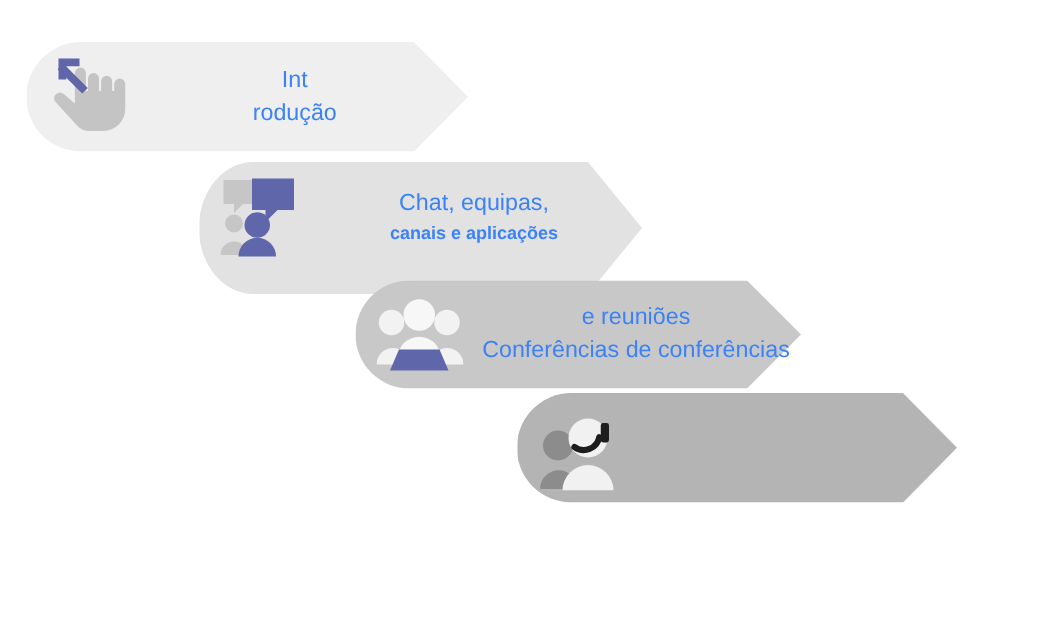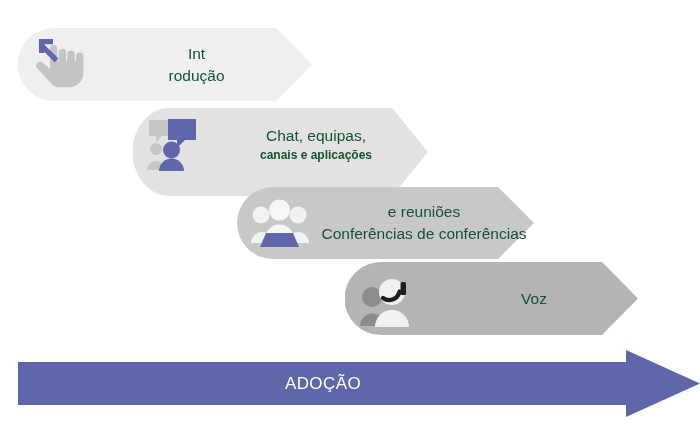--- a/index.html
+++ b/index.html
@@ -33,21 +33,21 @@
     position: absolute;
     display: block;
   }
   .stage .stage-label {
     position: absolute;
     display: flex;
     flex-direction: column;
     align-items: center;
     justify-content: center;
     text-align: left;
-    color: #14532d;
+    color: #3b82f6;
     line-height: 1.42;
     white-space: nowrap;
   }
   .stage .stage-label .ln {
     display: block;
   }
 
   
   #stage-1 { left: 18px;  top: 28px;  width: 294px; height: 73px; }
   #stage-1 .stage-icon  { left: 14px; top: 8px; width: 58px; height: 56px; }
@@ -192,25 +192,16 @@
         <path d="M1,55 a12.5,12.5 0 0 1 25,0 Z" fill="#8c8c8c"></path>
 
         <circle cx="33" cy="21" r="13" fill="#f1f1f1"></circle>
         <path d="M16,56 a17,17 0 0 1 34,0 Z" fill="#f1f1f1"></path>
 
         <path d="M24,27 a10.5,10.5 0 0 0 16.5,-6.5" stroke="#1d1d1d" stroke-width="4.2" fill="none" stroke-linecap="round"></path>
         <rect x="41.5" y="11" width="5.5" height="13" rx="1.6" fill="#1d1d1d"></rect>
       </svg>
     </span>
 
-    <div class="stage-label">
-      <span class="ln ln1">Voz</span>
-    </div>
-  </div>
-
-  <div id="adoption-arrow">
-    <svg class="adopt-svg" viewBox="0 0 682 67" preserveAspectRatio="none">
-      <path d="M0,12 H608 V0 L682,33.5 L608,67 V55 H0 Z" fill="#5f66aa"></path>
-    </svg>
-    <div class="adopt-label">ADOÇÃO</div>
-  </div>
+  </div>
+
 
 </div>
 
 </body></html>

